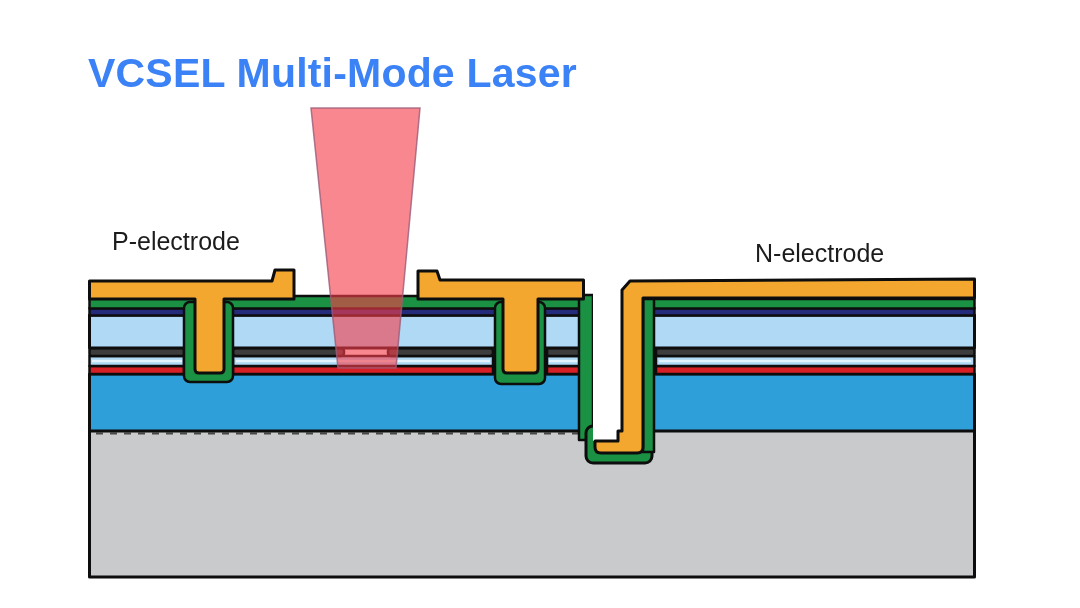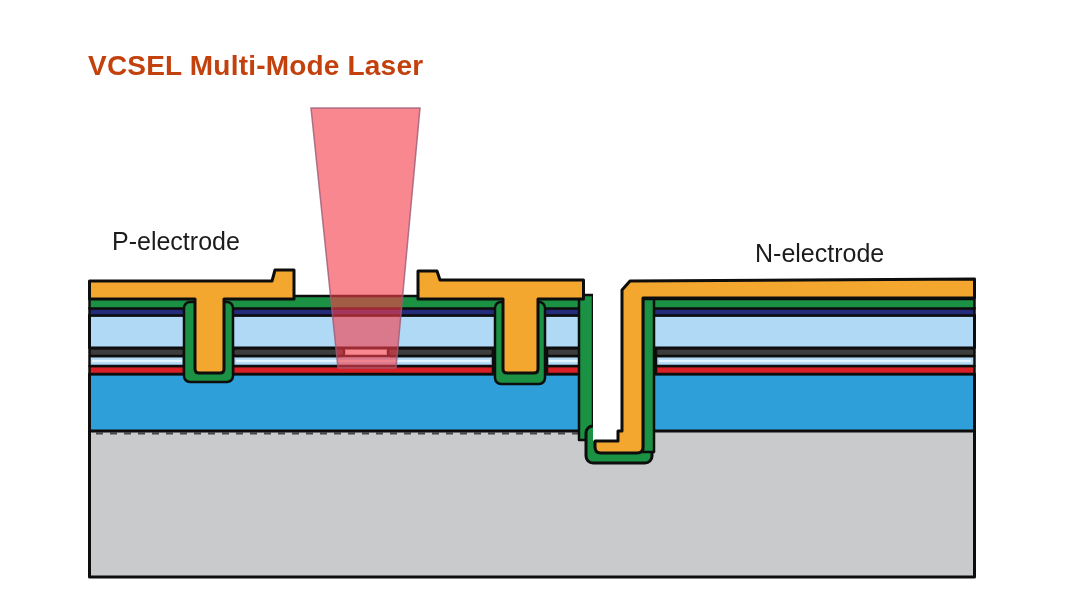--- a/index.html
+++ b/index.html
@@ -5,21 +5,21 @@
   html,body{margin:0;padding:0;background:#fff;}
   .stage{
     position:relative;
     width:1080px;height:608px;
     background:var(--background,#fff);
     font-family:"Liberation Sans", sans-serif;
     overflow:hidden;
   }
   .title{
     position:absolute;left:88px;top:50px;
-    font-size:28px;font-weight:700;color:#c2410c;
+    font-size:41px;font-weight:700;color:#3b82f6;
     letter-spacing:0.2px;white-space:nowrap;
   }
   .lbl{
     position:absolute;font-size:25px;font-weight:400;color:#1c1c1c;
     white-space:nowrap;
   }
   .lbl-p{left:112px;top:227px;}
   .lbl-n{left:755px;top:239px;}
   svg{position:absolute;left:0;top:0;}
   .o3{stroke:var(--outline);stroke-width:3;stroke-linejoin:round;}

